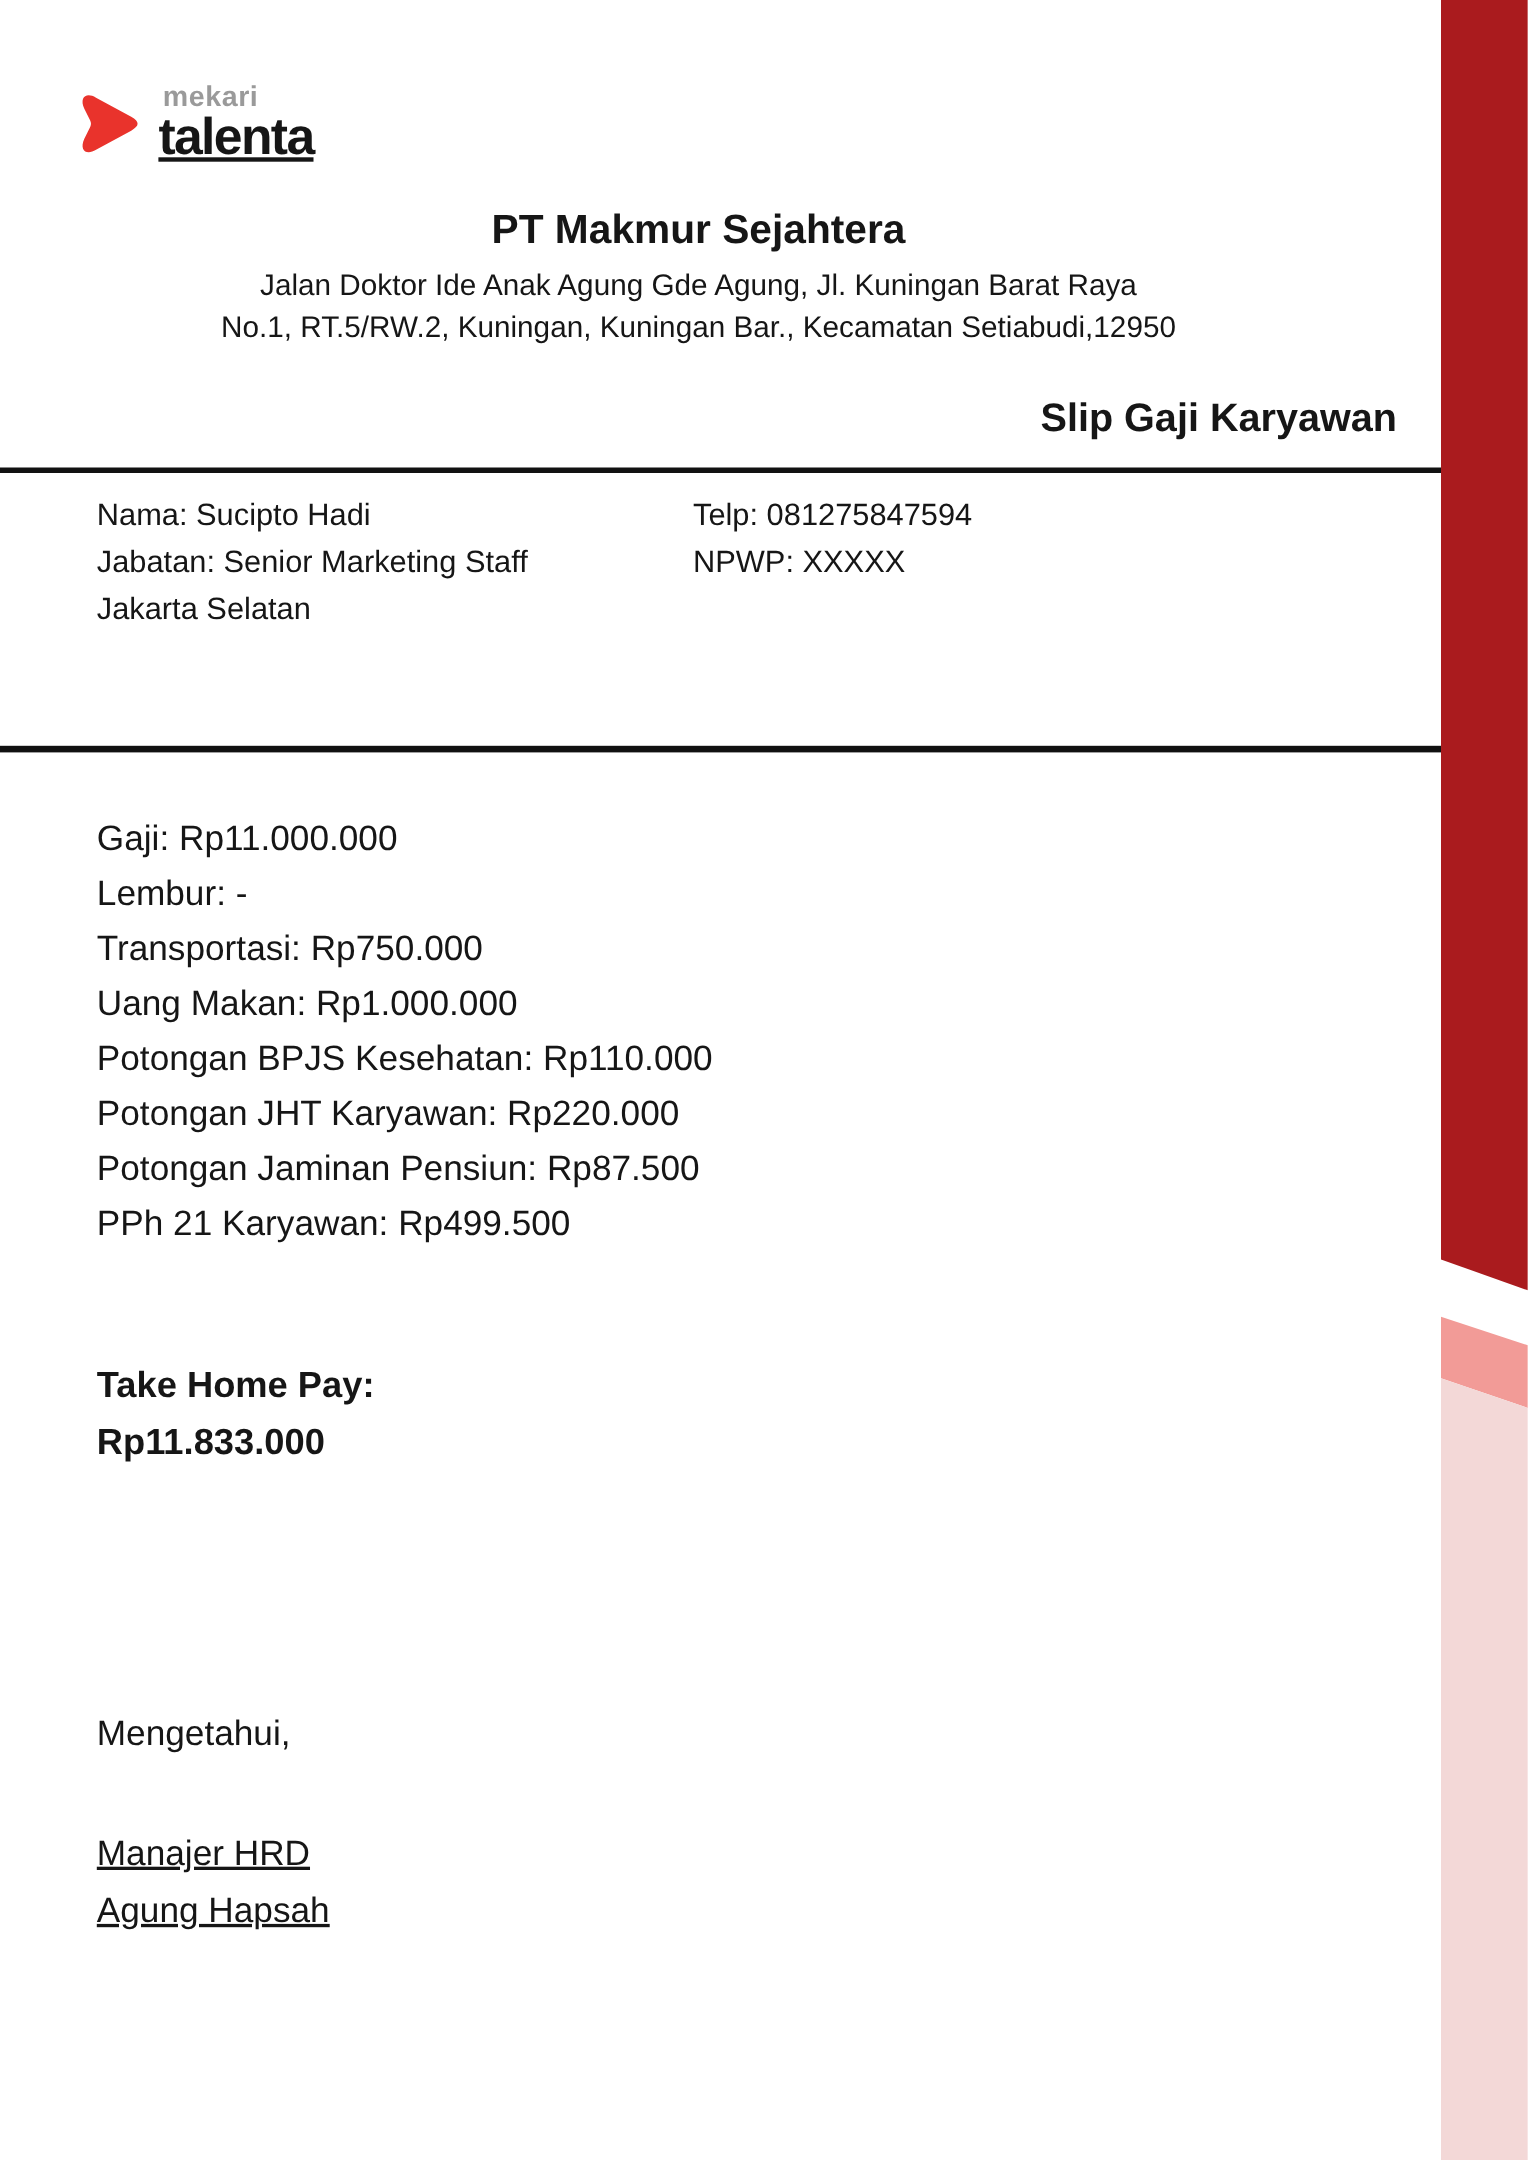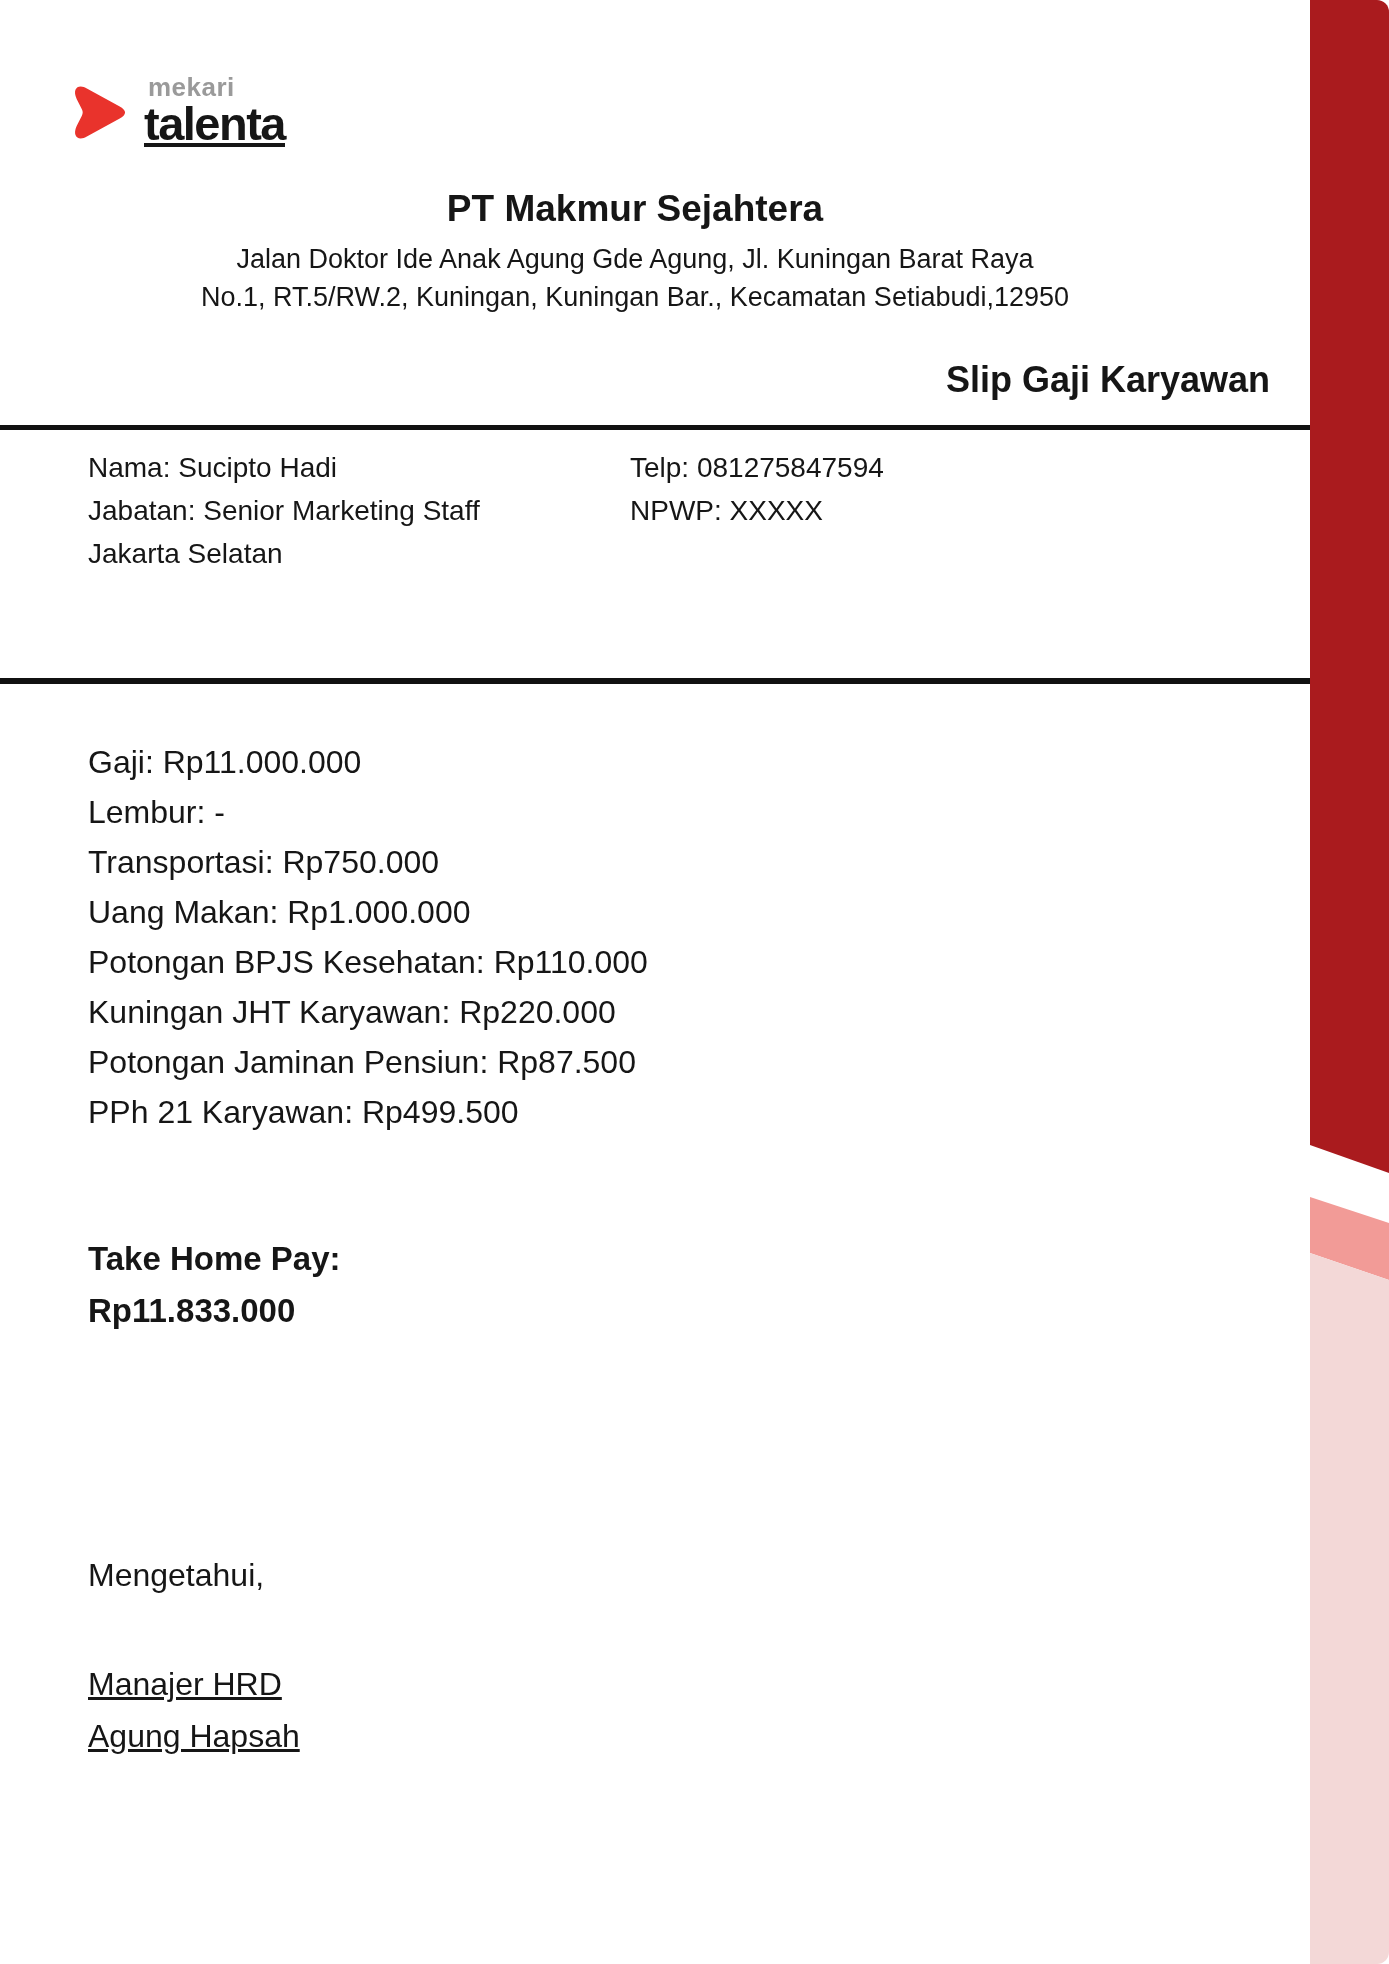--- a/index.html
+++ b/index.html
@@ -4,21 +4,20 @@
 <style>
   html, body { margin: 0; padding: 0; background: #ffffff; }
   .page {
     position: relative;
     width: 1389px;
     height: 1964px;
     background: #ffffff;
     overflow: hidden;
     font-family: "Liberation Sans", sans-serif;
     color: #161616;
-    border-radius: 12px;
   }
   .logo-arrow   { position: absolute; left: 66px;  top: 82px; width: 62px; height: 61px; }
   .brand-mekari { position: absolute; left: 148px; top: 72px;  font-size: 26px; font-weight: 600; color: #9a9a9a; letter-spacing: 0.5px; }
   .brand-talenta{ position: absolute; left: 144px; top: 96px;  font-size: 47px; font-weight: 700; color: #161616; letter-spacing: -1.5px; text-decoration: underline; }
 
   .company-name    { position: absolute; left: 0; top: 188px; width: 1270px; text-align: center; font-size: 37px; font-weight: 700; }
   .company-address { position: absolute; left: 0; top: 240px; width: 1270px; text-align: center; font-size: 27px; line-height: 38px; font-weight: 400; }
   .doc-title       { position: absolute; left: 0; top: 359px; width: 1270px; text-align: right; font-size: 36px; font-weight: 700; }
 
   .divider { position: absolute; left: 0; background: #111111; }
@@ -71,21 +70,21 @@
   </div>
 
   <div class="divider divider-bottom"></div>
 
   <div class="salary">
     <div>Gaji: Rp11.000.000</div>
     <div>Lembur: -</div>
     <div>Transportasi: Rp750.000</div>
     <div>Uang Makan: Rp1.000.000</div>
     <div>Potongan BPJS Kesehatan: Rp110.000</div>
-    <div>Kuningan JHT Karyawan: Rp220.000</div>
+    <div>Potongan JHT Karyawan: Rp220.000</div>
     <div>Potongan Jaminan Pensiun: Rp87.500</div>
     <div>PPh 21 Karyawan: Rp499.500</div>
   </div>
 
   <div class="thp">
     <div>Take Home Pay:</div>
     <div>Rp11.833.000</div>
   </div>
 
   <div class="salutation">Mengetahui,</div>

